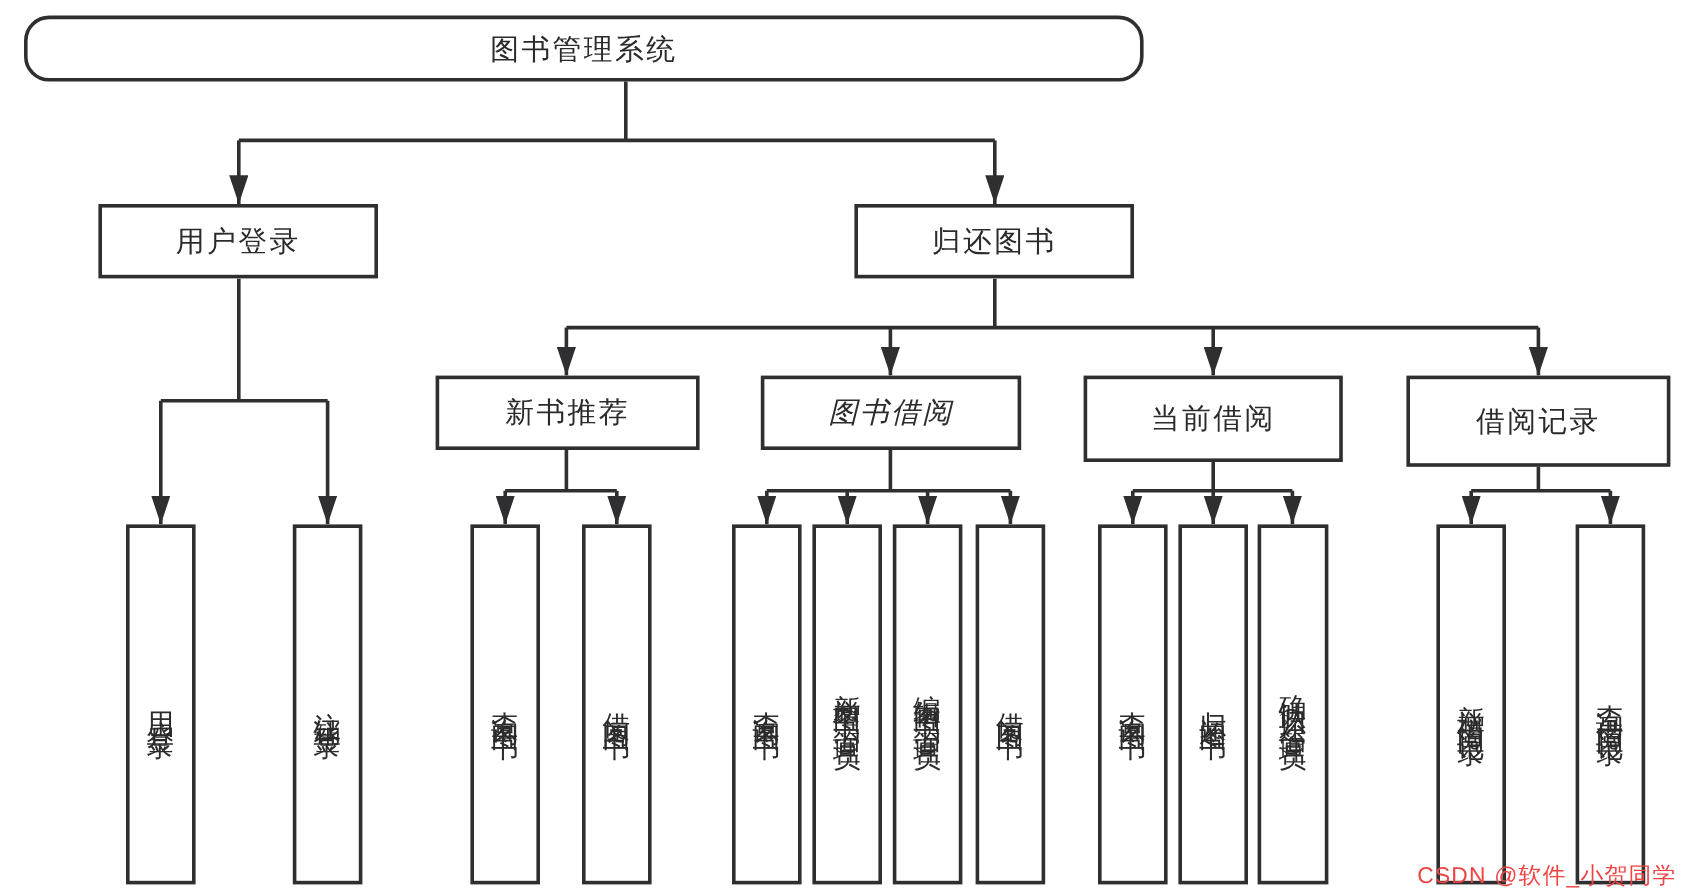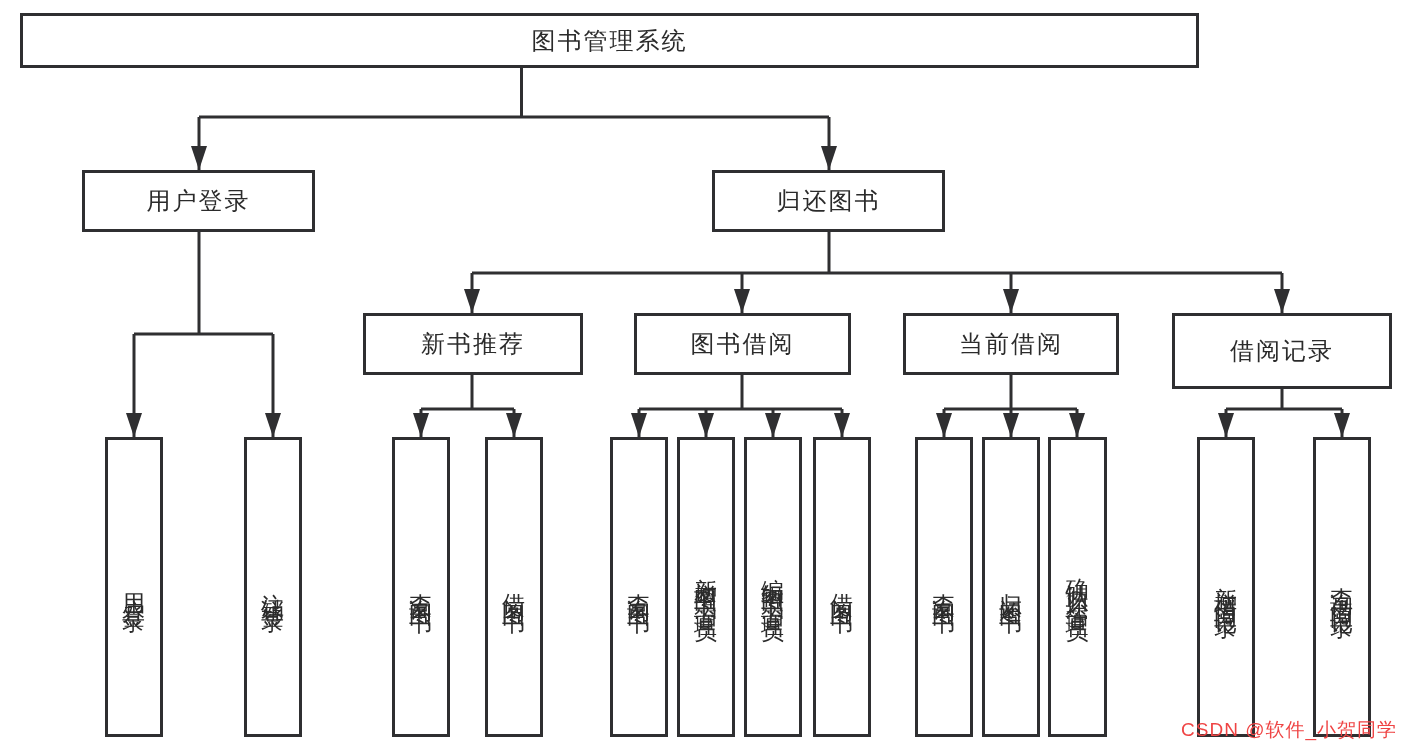--- a/index.html
+++ b/index.html
@@ -92,38 +92,38 @@
     <line class="conn" x1="842" y1="409" x2="842" y2="437" marker-end="url(#arrow)"></line>
 
     <line class="conn" x1="944" y1="409" x2="944" y2="437" marker-end="url(#arrow)"></line>
     <line class="conn" x1="1011" y1="409" x2="1011" y2="437" marker-end="url(#arrow)"></line>
     <line class="conn" x1="1077" y1="409" x2="1077" y2="437" marker-end="url(#arrow)"></line>
 
     <line class="conn" x1="1226" y1="409" x2="1226" y2="437" marker-end="url(#arrow)"></line>
     <line class="conn" x1="1342" y1="409" x2="1342" y2="437" marker-end="url(#arrow)"></line>
   </svg>
 
-  <div class="box h-box" style="left:20px; top:13px; width:1179px; height:55px;">
+  <div class="box h-box" style="left:20px; top:13px; width:933px; height:55px;border-radius:21px;">
     <span>图书管理系统</span>
   </div>
 
   <div class="box h-box" style="left:82px; top:170px; width:233px; height:62px;">
     <span>用户登录</span>
   </div>
   <div class="box h-box" style="left:712px; top:170px; width:233px; height:62px;">
     <span>归还图书</span>
   </div>
 
   <div class="box h-box" style="left:363px; top:313px; width:220px; height:62px;text-align:right;">
     <span>新书推荐</span>
   </div>
-  <div class="box h-box" style="left:634px; top:313px; width:217px; height:62px;">
+  <div class="box h-box" style="left:634px; top:313px; width:217px; height:62px;font-style:italic;">
     <span>图书借阅</span>
   </div>
-  <div class="box h-box" style="left:903px; top:313px; width:216px; height:62px;">
+  <div class="box h-box" style="left:903px; top:313px; width:216px; height:72px;">
     <span>当前借阅</span>
   </div>
   <div class="box h-box" style="left:1172px; top:313px; width:220px; height:76px;">
     <span>借阅记录</span>
   </div>
 
   <div class="box leaf" style="left:105px; top:437px; width:58px; height:300px;">
     <span class="vtext">用户登录</span>
   </div>
   <div class="box leaf" style="left:244px; top:437px; width:58px; height:300px;">

